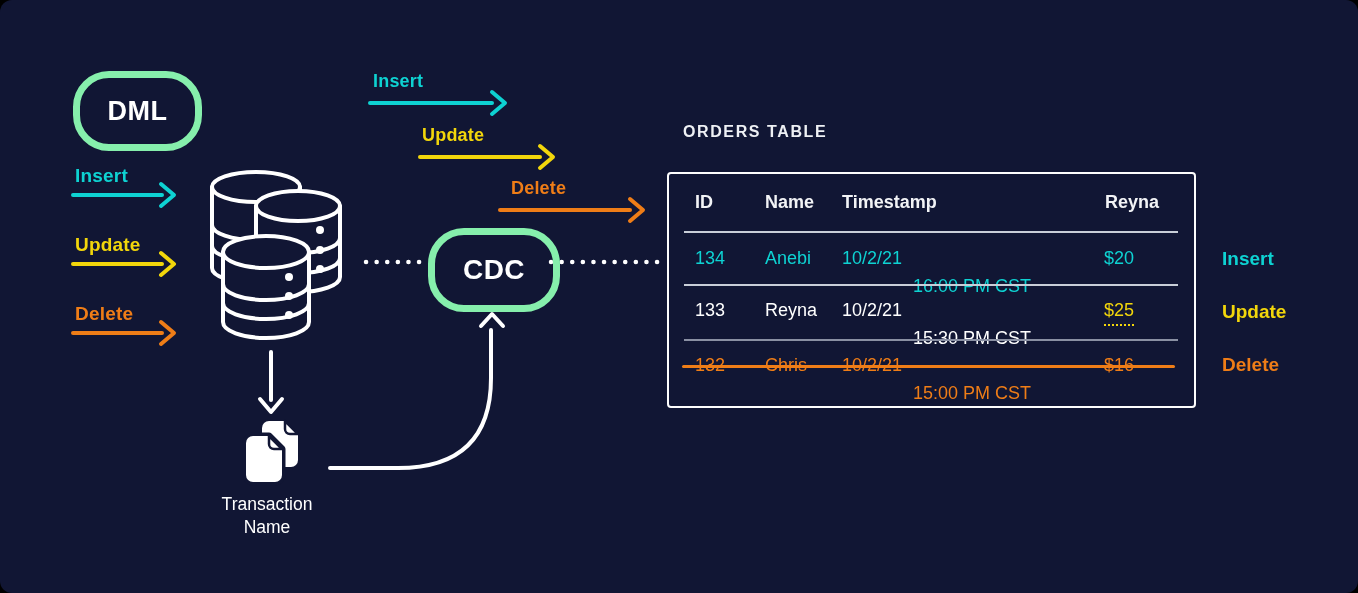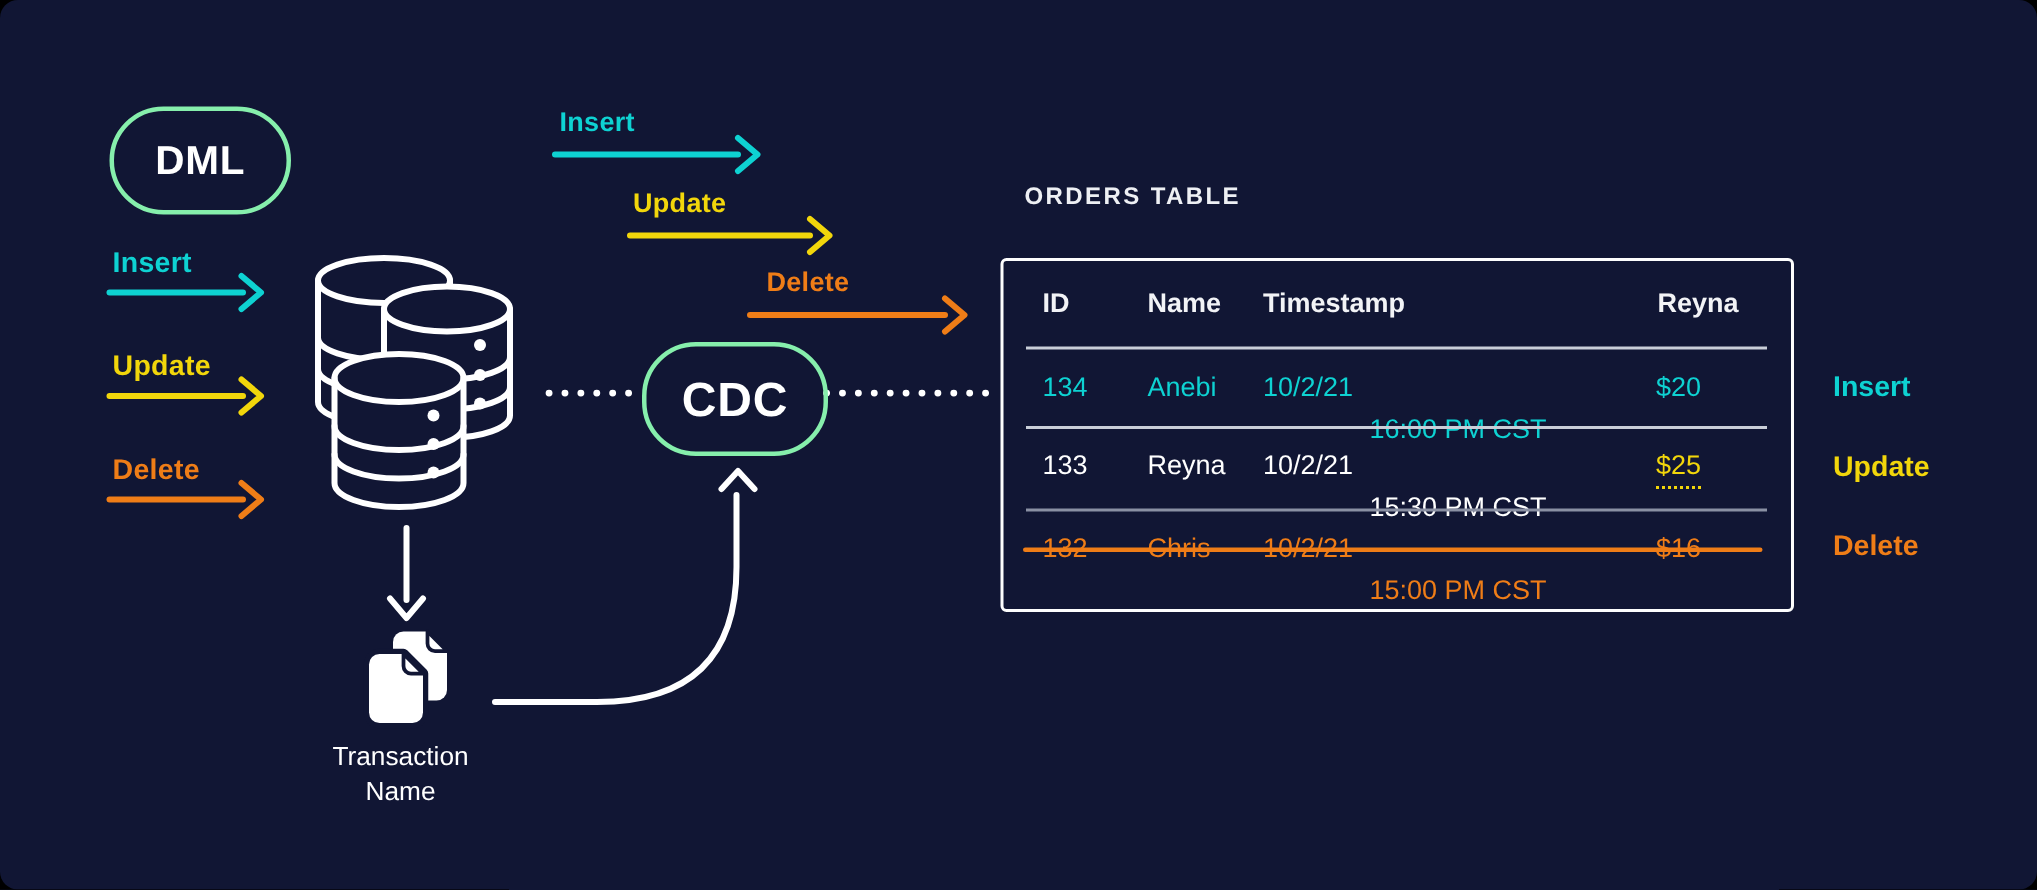--- a/index.html
+++ b/index.html
@@ -8,26 +8,26 @@
     background:var(--bg);border-radius:12px;
     font-family:"Liberation Sans", sans-serif;
     color:#fff;
   }
   .abs{position:absolute;}
   .cyan{color:var(--cyan);}
   .yellow{color:var(--yellow);}
   .orange{color:var(--orange);}
   .oplabel{font-size:19px;font-weight:600;letter-spacing:.2px;}
   .pill{
-    border:3px solid #86efac;border-radius:36px;
+    border:7px solid #86efac;border-radius:36px;
     display:flex;align-items:center;justify-content:center;
     font-weight:700;color:#fff;
   }
   #dml{left:73px;top:71px;width:115px;height:66px;font-size:27px;letter-spacing:.5px;}
-  #cdc{left:428px;top:228px;width:118px;height:70px;font-size:32px;letter-spacing:.5px;}
+  #cdc{left:428px;top:228px;width:118px;height:70px;font-size:28px;letter-spacing:.5px;}
   #orders-title{left:683px;top:123px;font-size:16px;font-weight:600;letter-spacing:1.6px;color:#eef0f4;}
   #orders-panel{
     left:667px;top:172px;width:529px;height:236px;
     border:2.5px solid #fdfdfd;border-radius:4px;box-sizing:border-box;
   }
   .sep{position:absolute;left:15px;width:494px;height:2px;background:var(--separator);}
   .sep.dim{background:var(--separator_dim);}
   .trow{position:absolute;left:0;width:529px;height:26px;font-size:18px;}
   .trow span{position:absolute;white-space:nowrap;}
   .c-id{left:26px;}

